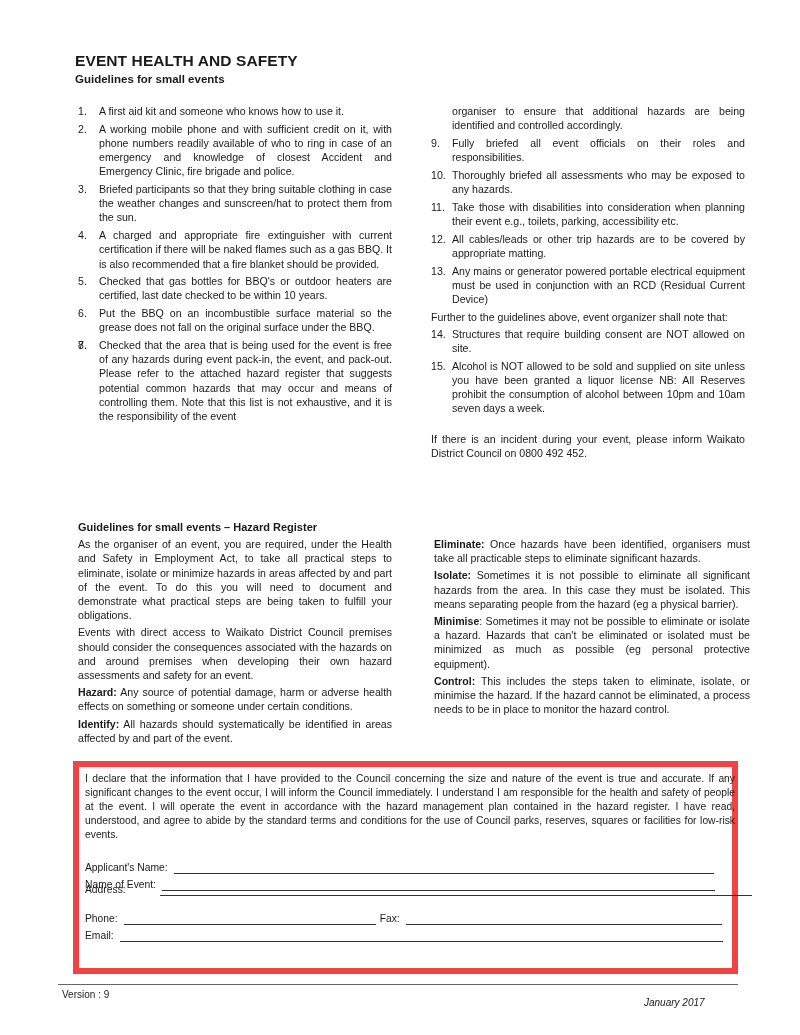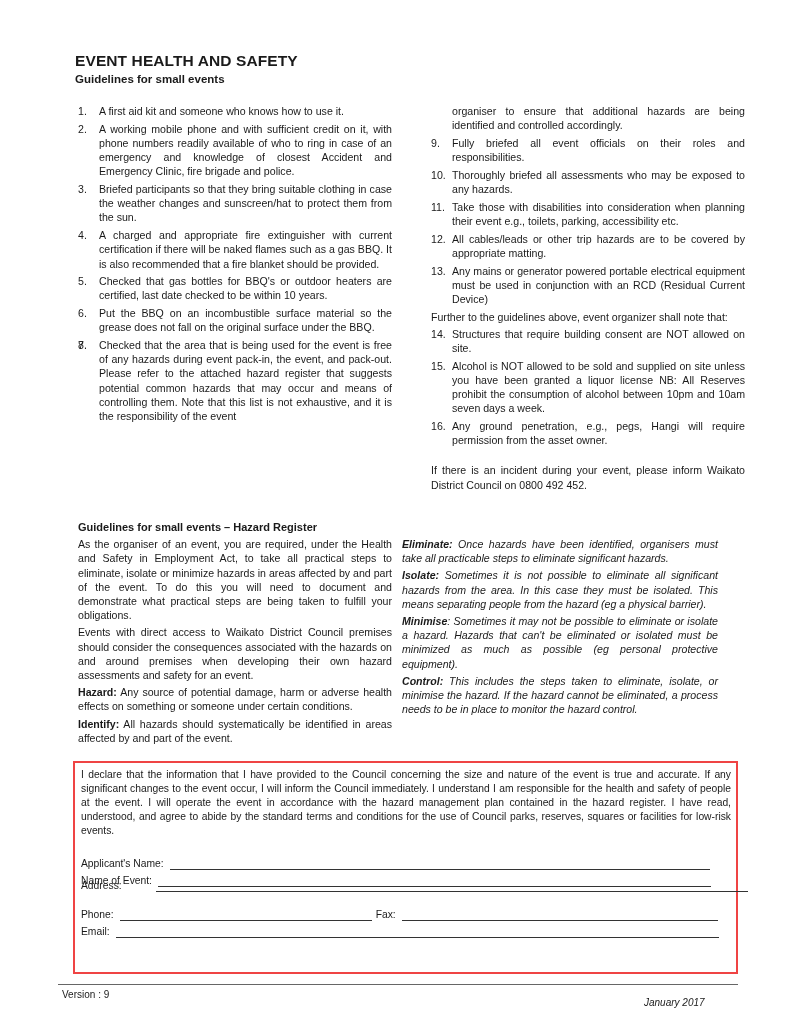--- a/index.html
+++ b/index.html
@@ -32,28 +32,28 @@
     text-align: justify;
   }
   ol.items li .num {
     position: absolute; left: 0; top: 0;
   }
   .right-cont { padding-left: 21px; margin-bottom: 3.5px; }
   .plain-p { margin-bottom: 3px; text-align: justify; }
   .incident { margin-top: 16px; }
 
   .section2-left { position: absolute; left: 78px; top: 520px; width: 314px; text-align: justify; }
-  .section2-right { position: absolute; left: 402px; top: 537px; width: 316px; text-align: justify; font-style: italic; }
+  .section2-right { position: absolute; left: 434px; top: 537px; width: 316px; text-align: justify; }
   .h2 { font-weight: bold; font-size: 11px; margin-bottom: 3px; }
   .para { margin-bottom: 3px; }
   .term { font-weight: bold; }
 
   .decl-box {
     position: absolute; left: 73px; top: 761px; width: 665px; height: 213px;
-    border: 2px solid #ef4444;
+    border: 6px solid #ef4444;
   }
   .decl-text {
     position: absolute; left: 6px; top: 5px; width: 650px;
     text-align: justify; font-size: 10.3px; line-height: 14.1px;
   }
   .field-row {
     position: absolute; left: 6px; display: flex; align-items: flex-end;
     font-size: 10.3px; line-height: 13px; white-space: nowrap;
   }
   .field-line {
@@ -91,21 +91,20 @@
     <li><span class="num">9.</span><span>Fully briefed all event officials on their roles and responsibilities.</span></li>
     <li><span class="num">10.</span><span>Thoroughly briefed all assessments who may be exposed to any hazards.</span></li>
     <li><span class="num">11.</span><span>Take those with disabilities into consideration when planning their event e.g., toilets, parking, accessibility etc.</span></li>
     <li><span class="num">12.</span><span>All cables/leads or other trip hazards are to be covered by appropriate matting.</span></li>
     <li><span class="num">13.</span><span>Any mains or generator powered portable electrical equipment must be used in conjunction with an RCD (Residual Current Device)</span></li>
   </ol>
   <div class="plain-p">Further to the guidelines above, event organizer shall note that:</div>
   <ol class="items">
     <li><span class="num">14.</span><span>Structures that require building consent are NOT allowed on site.</span></li>
     <li><span class="num">15.</span><span>Alcohol is NOT allowed to be sold and supplied on site unless you have been granted a liquor license NB: All Reserves prohibit the consumption of alcohol between 10pm and 10am seven days a week.</span></li>
-    <li><span class="num">16.</span><span>Any ground penetration, e.g., pegs, Hangi will require permission from the asset owner.</span></li>
   </ol>
   <div class="plain-p incident">If there is an incident during your event, please inform Waikato District Council on 0800 492 452.</div>
 </div>
 
 <div class="section2-left">
   <div class="h2">Guidelines for small events – Hazard Register</div>
   <div class="para">As the organiser of an event, you are required, under the Health and Safety in Employment Act, to take all practical steps to eliminate, isolate or minimize hazards in areas affected by and part of the event.  To do this you will need to document and demonstrate what practical steps are being taken to fulfill your obligations.</div>
   <div class="para">Events with direct access to Waikato District Council premises should consider the consequences associated with the hazards on and around premises when developing their own hazard assessments and safety for an event.</div>
   <div class="para"><span class="term">Hazard:</span><span>  Any source of potential damage, harm or adverse health effects on something or someone under certain conditions.</span></div>
   <div class="para"><span class="term">Identify:</span><span>  All hazards should systematically be identified in areas affected by and part of the event.</span></div>

